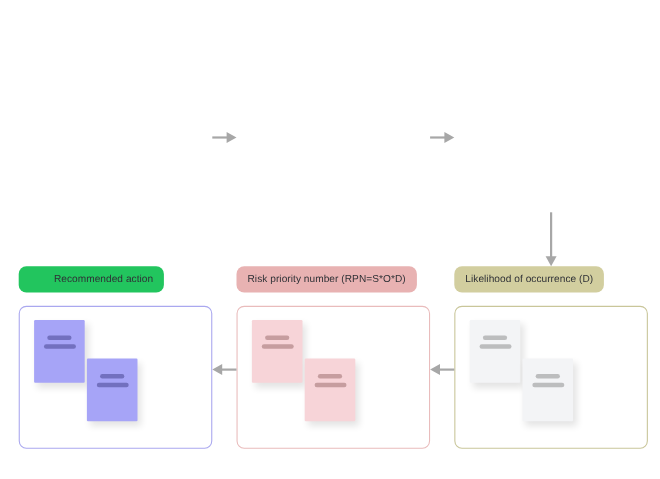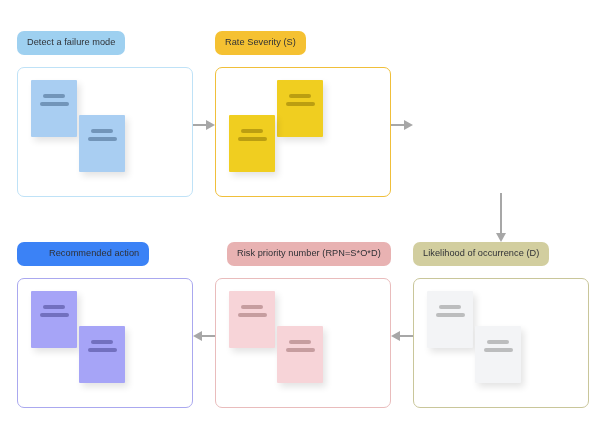--- a/index.html
+++ b/index.html
@@ -81,61 +81,41 @@
     bottom:0;left:50%;margin-left:-5px;
     border-left:5px solid transparent;
     border-right:5px solid transparent;
     border-top:9px solid #a7a7a7;
   }
 </style>
 </head>
 <body>
 
 <div class="canvas">
-    <div class="stage" style="left: 17px; top: 31px;"><div class="pill" style="background: rgb(158, 208, 240);">Detect a failure mode</div><div class="panel" style="top: 36px; border-color: rgb(191, 226, 247);">
-        <div class="note slot-tl" style="background: rgb(169, 206, 242);">
-          <div class="bar b1" style="background: rgb(47, 79, 116);"></div>
-          <div class="bar b2" style="background: rgb(47, 79, 116);"></div>
-        </div>
-        <div class="note slot-br" style="background: rgb(169, 206, 242);">
-          <div class="bar b1" style="background: rgb(47, 79, 116);"></div>
-          <div class="bar b2" style="background: rgb(47, 79, 116);"></div>
-        </div>
-      </div></div>
-    <div class="stage" style="left: 215px; top: 31px;"><div class="pill" style="background: rgb(245, 193, 50);">Rate Severity (S)</div><div class="panel" style="top: 36px; border-color: rgb(240, 191, 58);">
-        <div class="note slot-tr" style="background: rgb(240, 206, 32);">
-          <div class="bar b1" style="background: rgb(122, 100, 0);"></div>
-          <div class="bar b2" style="background: rgb(122, 100, 0);"></div>
-        </div>
-        <div class="note slot-bl" style="background: rgb(240, 206, 32);">
-          <div class="bar b1" style="background: rgb(122, 100, 0);"></div>
-          <div class="bar b2" style="background: rgb(122, 100, 0);"></div>
-        </div>
-      </div></div>
     <div class="stage" style="left: 413px; top: 242px;"><div class="pill" style="background: rgb(210, 206, 159);">Likelihood of occurrence (D)</div><div class="panel" style="top: 36px; border-color: rgb(201, 198, 154);">
         <div class="note slot-tl" style="background: rgb(243, 244, 246);">
           <div class="bar b1" style="background: rgb(123, 123, 123);"></div>
           <div class="bar b2" style="background: rgb(123, 123, 123);"></div>
         </div>
         <div class="note slot-br" style="background: rgb(243, 244, 246);">
           <div class="bar b1" style="background: rgb(123, 123, 123);"></div>
           <div class="bar b2" style="background: rgb(123, 123, 123);"></div>
         </div>
       </div></div>
-    <div class="stage" style="left: 215px; top: 242px;"><div class="pill" style="background: rgb(232, 178, 178); margin-left: 12px;">Risk priority number (RPN=S*O*D)</div><div class="panel" style="top: 36px; border-color: rgb(233, 188, 188);">
+    <div class="stage" style="left: 215px; top: 242px;"><div class="pill" style="background: rgb(232, 178, 178);">Risk priority number (RPN=S*O*D)</div><div class="panel" style="top: 36px; border-color: rgb(233, 188, 188);">
         <div class="note slot-tl" style="background: rgb(247, 212, 216);">
           <div class="bar b1" style="background: rgb(138, 90, 90);"></div>
           <div class="bar b2" style="background: rgb(138, 90, 90);"></div>
         </div>
         <div class="note slot-br" style="background: rgb(247, 212, 216);">
           <div class="bar b1" style="background: rgb(138, 90, 90);"></div>
           <div class="bar b2" style="background: rgb(138, 90, 90);"></div>
         </div>
       </div></div>
-    <div class="stage" style="left: 17px; top: 242px;"><div class="pill" style="background: #3b82f6; padding-left: 32px;">Recommended action</div><div class="panel" style="top: 36px; border-color: rgb(170, 168, 239);">
+    <div class="stage" style="left: 17px; top: 242px;"><div class="pill" style="background: #22c55e; padding-left: 32px;">Recommended action</div><div class="panel" style="top: 36px; border-color: rgb(170, 168, 239);">
         <div class="note slot-tl" style="background: rgb(166, 164, 247);">
           <div class="bar b1" style="background: rgb(51, 48, 122);"></div>
           <div class="bar b2" style="background: rgb(51, 48, 122);"></div>
         </div>
         <div class="note slot-br" style="background: rgb(166, 164, 247);">
           <div class="bar b1" style="background: rgb(51, 48, 122);"></div>
           <div class="bar b2" style="background: rgb(51, 48, 122);"></div>
         </div>
       </div></div>
     <div class="arrow arrow-h arrow-right" style="left: 193px; top: 119px; width: 22px; height: 12px;">

